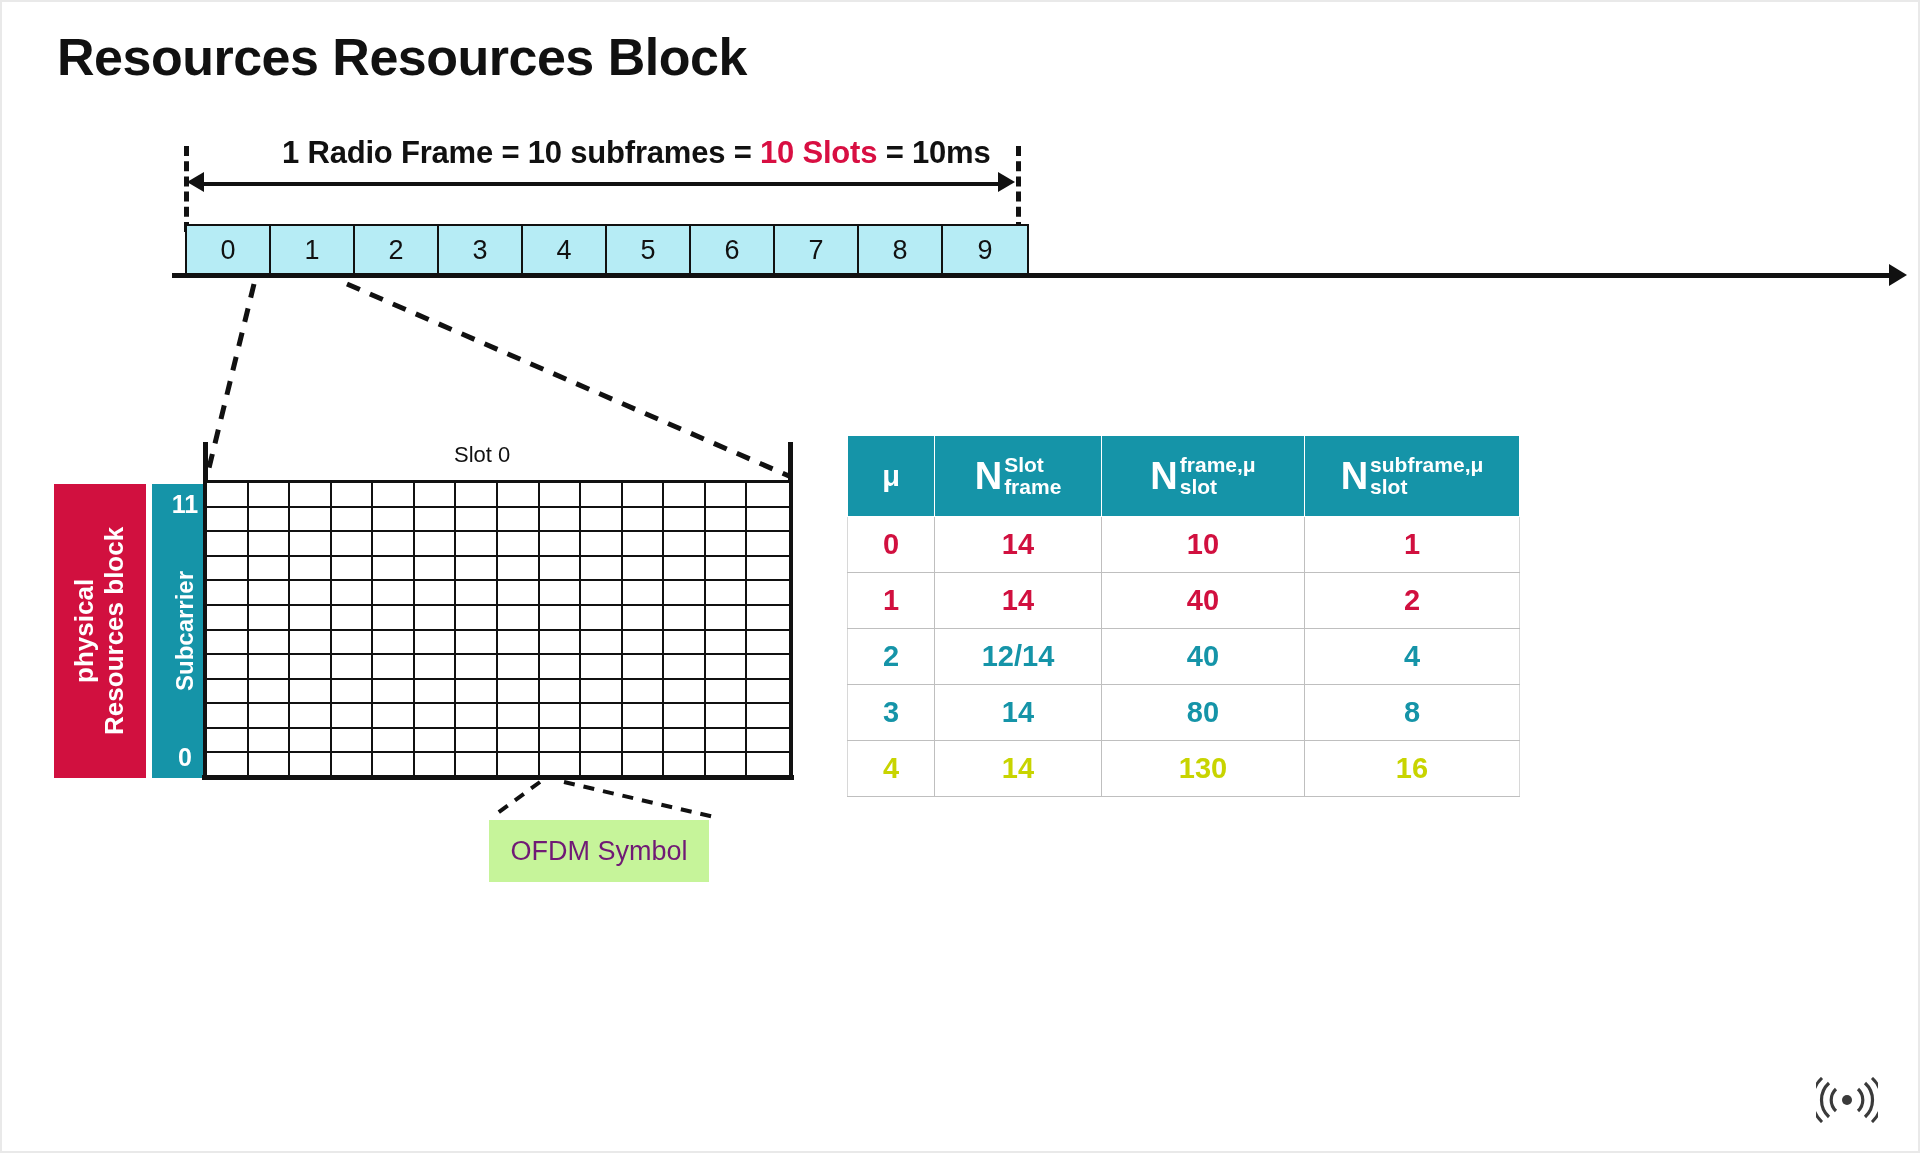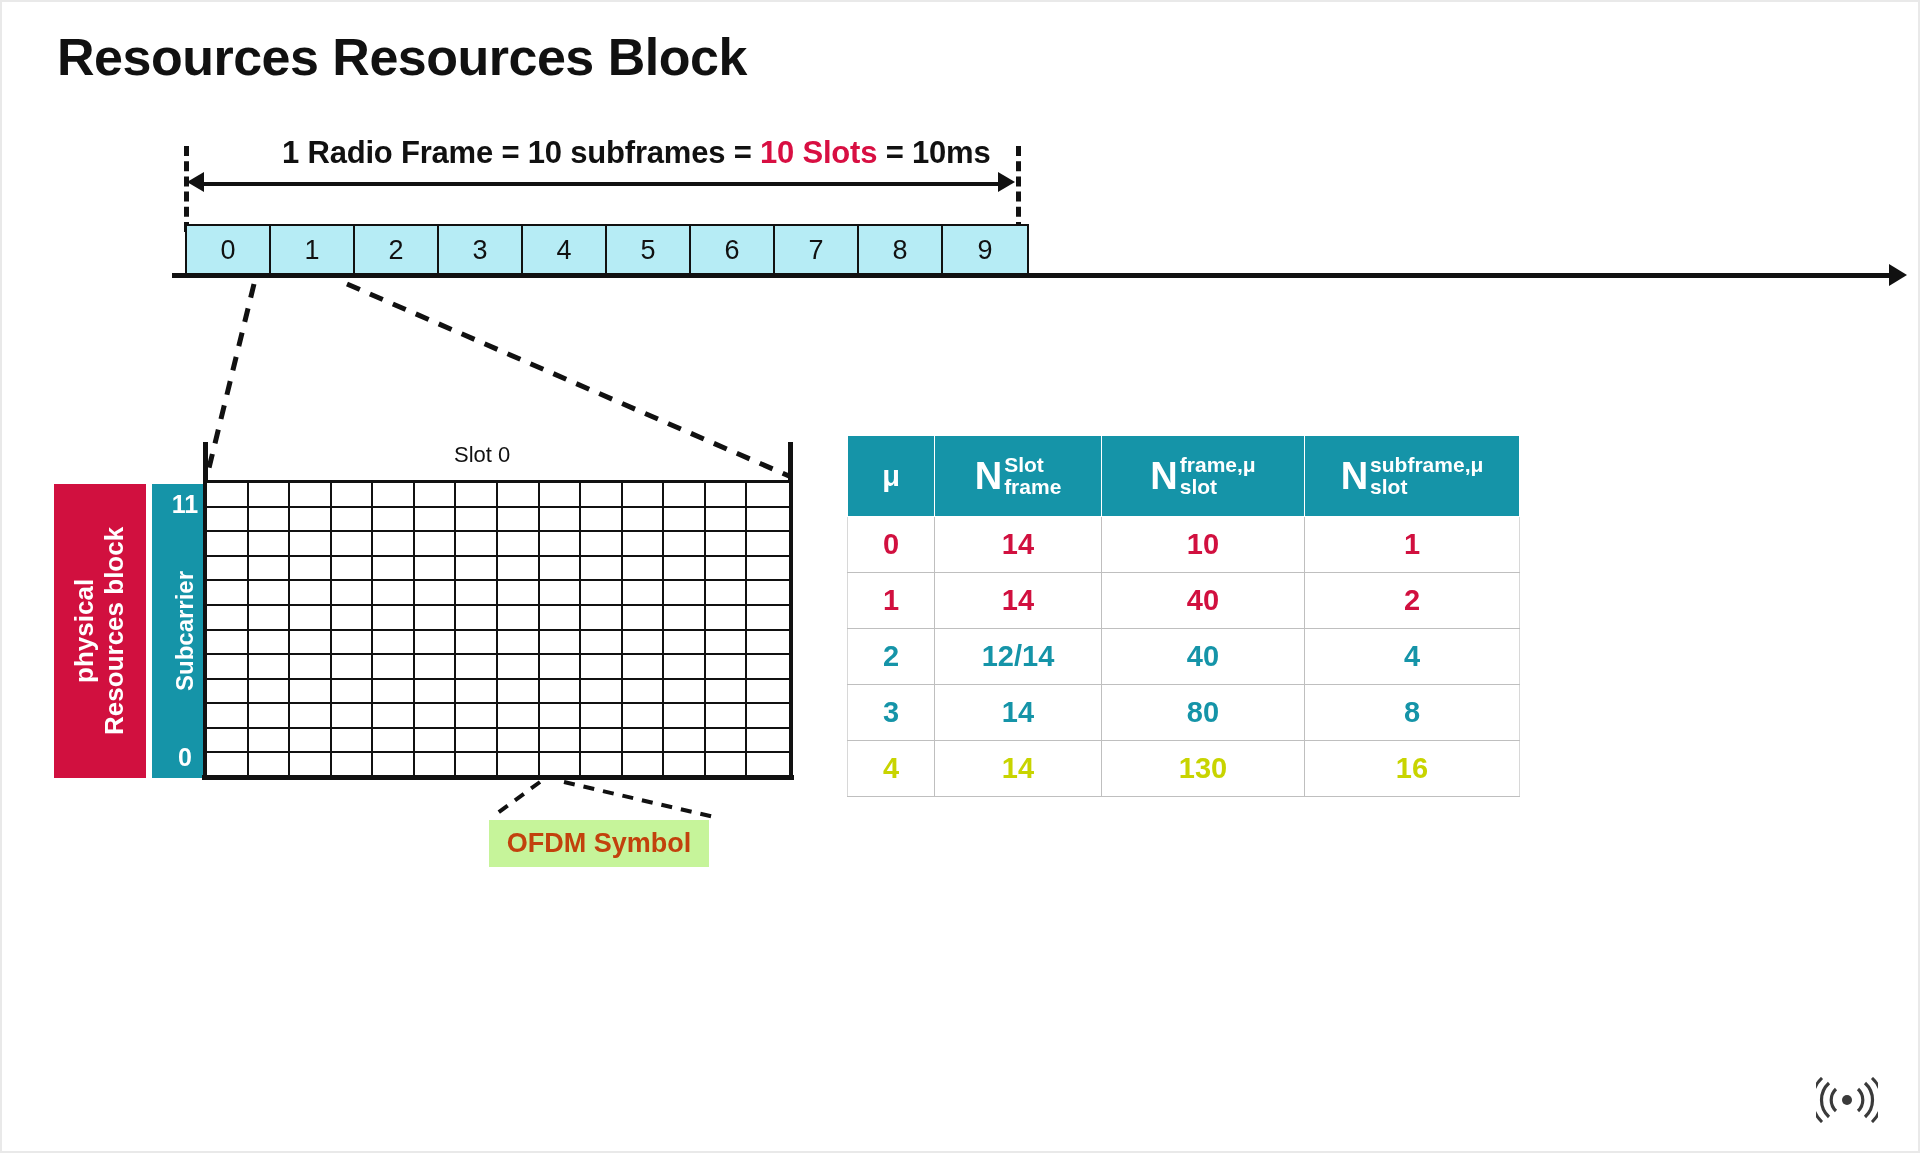--- a/index.html
+++ b/index.html
@@ -127,23 +127,23 @@
     display:grid;
   }
   .grid .gc{border-right:2px solid #111;border-bottom:2px solid #111;background:#fff;}
   .grid .gc.lastcol{border-right:none;}
   .grid .gc.lastrow{border-bottom:none;}
   .grid-top-rule{position:absolute;left:0;right:0;top:0;height:3px;background:#111;}
   .grid-bot-rule{position:absolute;left:-2px;right:-2px;bottom:-2px;height:5px;background:#111;}
 
   
   .ofdm{
-    position:absolute;left:487px;top:818px;width:220px;height:47px;
+    position:absolute;left:487px;top:818px;width:220px;height:62px;
     background:#c6f49a;display:flex;align-items:center;justify-content:center;
-    font-size:27px;font-weight:bold;color:#c2410c;
+    font-size:27px;font-weight:normal;color:#701a75;
   }
 
   
   .ntable{
     position:absolute;left:845px;top:433px;width:660px;
     border-collapse:collapse;table-layout:fixed;
   }
   .ntable th{
     background:#1594a8;color:#ffffff;
     height:78px;border:1px solid #ffffff;

